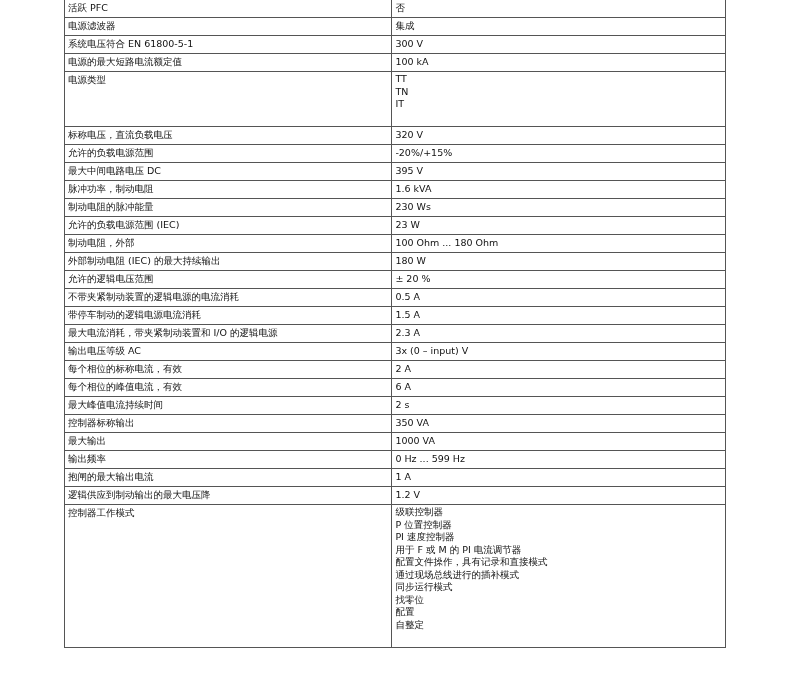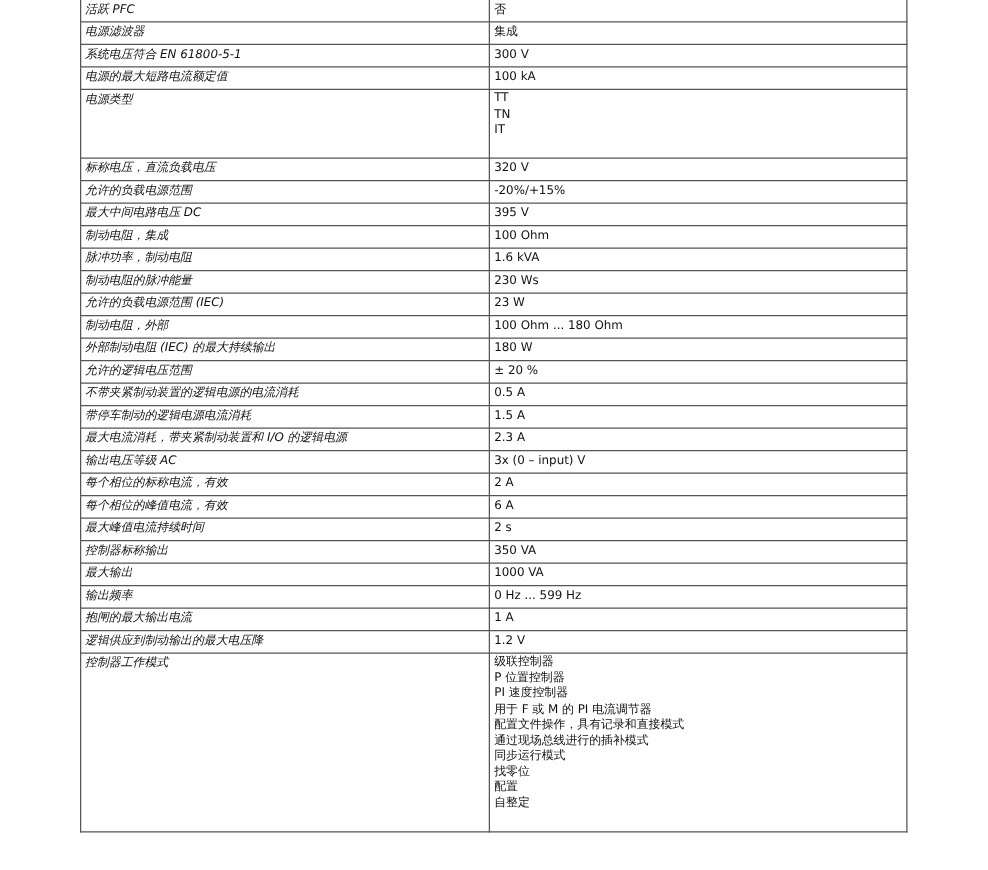--- a/index.html
+++ b/index.html
@@ -12,21 +12,21 @@
       font-size: 9.5px;
       color: #111;
     }
     .spec-table td {
       border: 1.5px solid #555;
       padding: 1px 3px 1px 3px;
       vertical-align: top;
       line-height: 14px;
       height: 15px;
     }
-    .spec-table td.label { width: 324px; font-style: italic; }
+    .spec-table td.label { width: 324px; }
     .spec-table td.value { width: 330px; }
     .multiline span { display: block; line-height: 12.5px; }
     .tall-power td { height: 52px; }
     .modes td { height: 140px; }
   </style>
 </head>
 <body>
 
 <table class="spec-table">
   <tbody>
@@ -58,24 +58,20 @@
         <td class="label">标称电压，直流负载电压</td>
         <td class="value">320 V</td>
       </tr>
     <tr>
         <td class="label">允许的负载电源范围</td>
         <td class="value">-20%/+15%</td>
       </tr>
     <tr>
         <td class="label">最大中间电路电压 DC</td>
         <td class="value">395 V</td>
-      </tr>
-    <tr>
-        <td class="label">制动电阻，集成</td>
-        <td class="value">100 Ohm</td>
       </tr>
     <tr>
         <td class="label">脉冲功率，制动电阻</td>
         <td class="value">1.6 kVA</td>
       </tr>
     <tr>
         <td class="label">制动电阻的脉冲能量</td>
         <td class="value">230 Ws</td>
       </tr>
     <tr>

